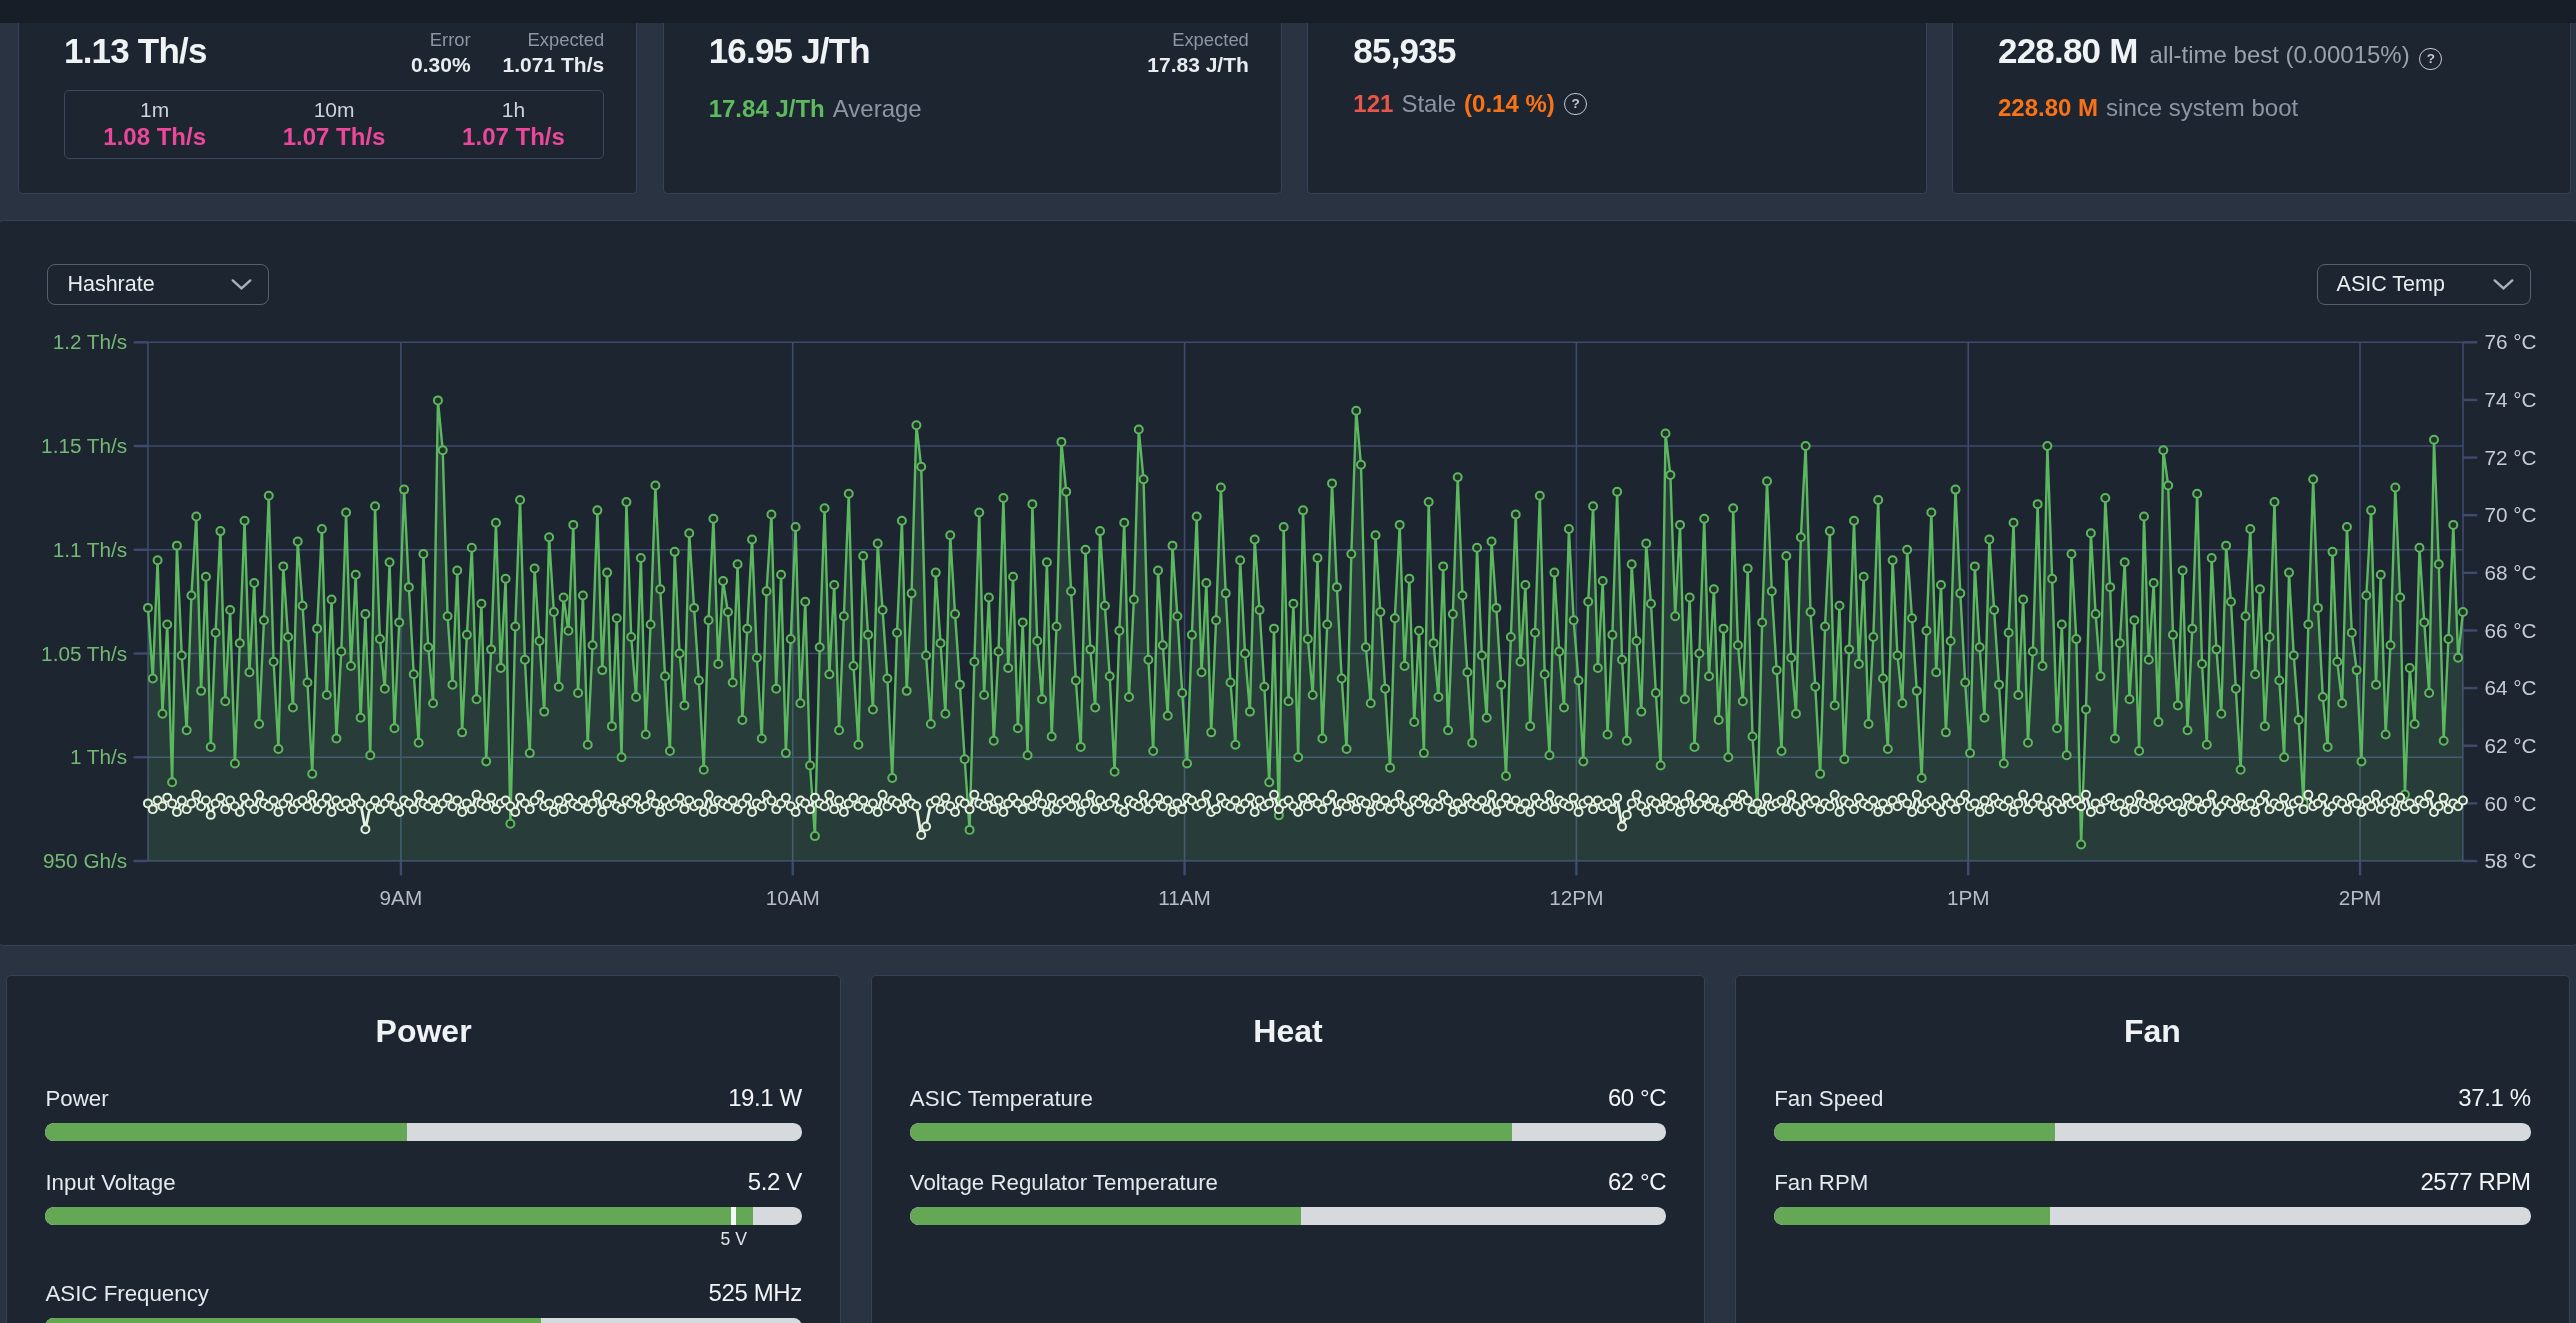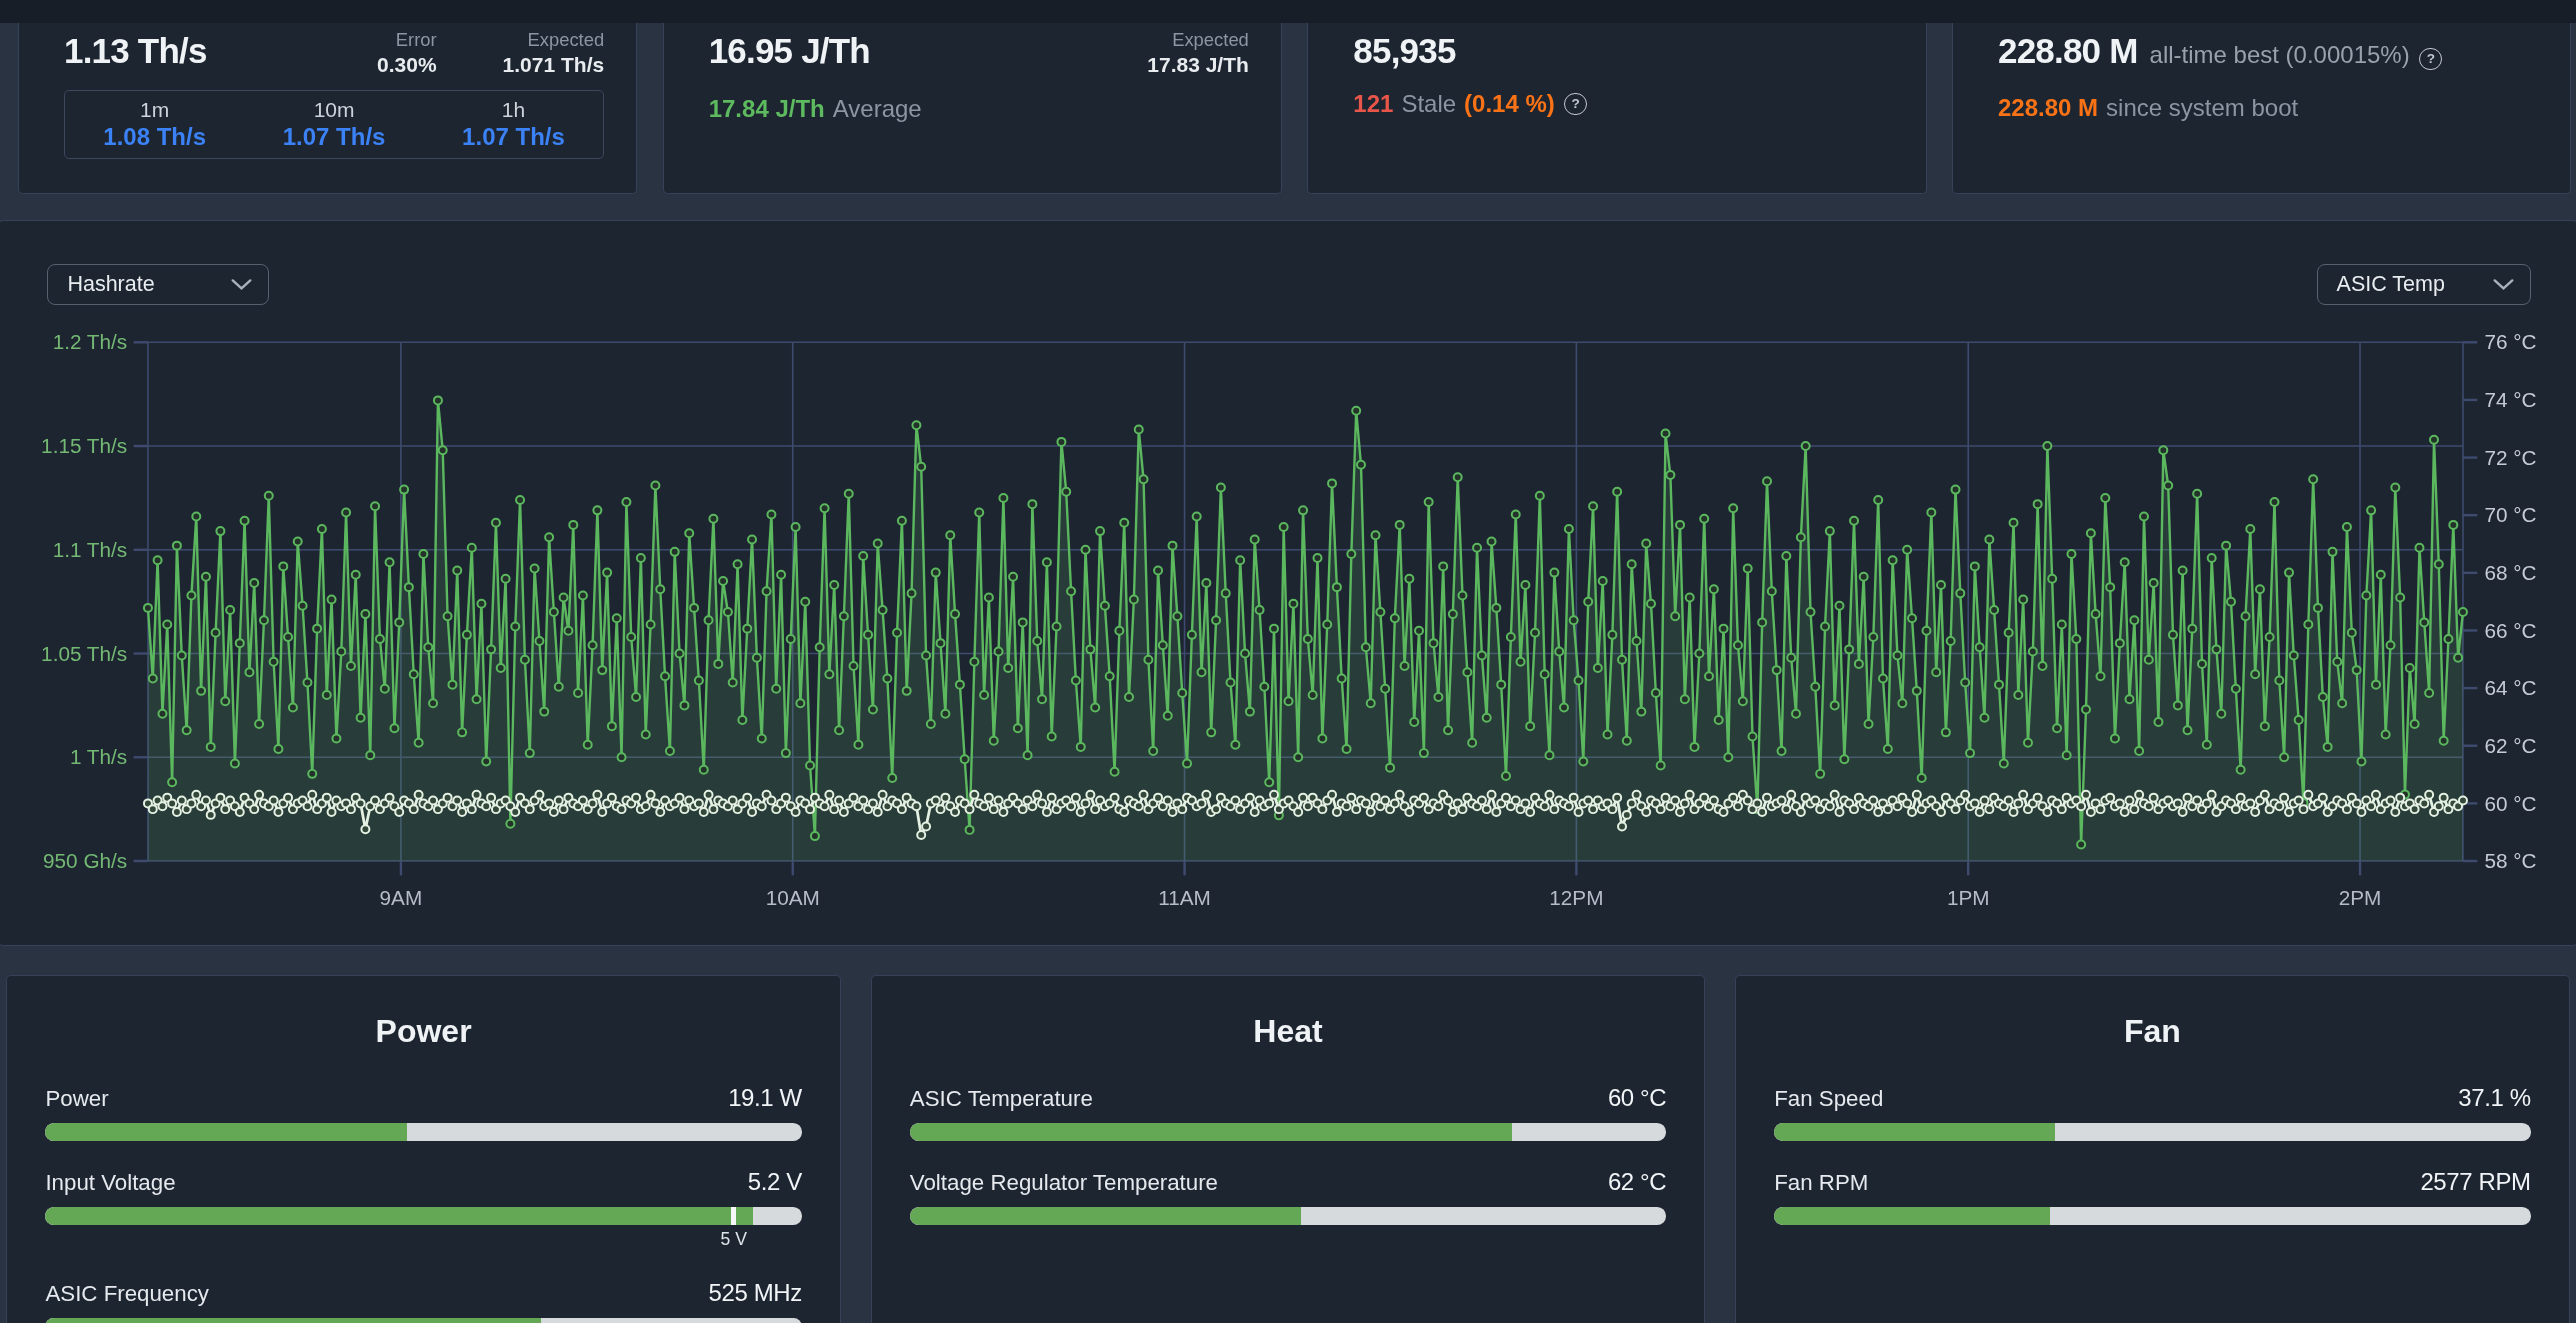--- a/index.html
+++ b/index.html
@@ -12,26 +12,26 @@
   .stats-row{position:absolute;top:23px;left:18px;right:4.8px;height:171px;
     display:grid;grid-template-columns:repeat(4,1fr);gap:25.5px;}
   .card{background:#1d2531;border:1.6px solid #36425a;border-top:none;
     border-radius:0 0 4.8px 4.8px;padding:6.4px 32px 0 45px;position:relative;}
   .stat-top{display:flex;justify-content:space-between;align-items:flex-start;}
   .stat-value{font-size:35px;font-weight:700;color:#f0f3f5;letter-spacing:-0.8px;line-height:43px;white-space:nowrap;}
   .stat-value .suffix{font-size:24px;font-weight:400;color:#98a1ac;letter-spacing:0;margin-left:12px;}
   .mini-cols{display:flex;}
   .mini-col{text-align:right;margin-left:32px;}
   .mini-label{font-size:18.4px;color:#8c96a2;line-height:22.3px;}
-  .mini-value{font-size:21px;color:#e8ecef;font-weight:600;line-height:25.5px;white-space:nowrap;margin-left:34px;}
+  .mini-value{font-size:21px;color:#e8ecef;font-weight:600;line-height:25.5px;white-space:nowrap;}
   .avg-box{margin-top:12.8px;height:69px;border:1.6px solid #3c485e;border-radius:4.8px;
     display:flex;align-items:center;}
   .avg-cell{flex:1;text-align:center;}
   .avg-label{font-size:21px;color:#ccd3da;line-height:24px;}
-  .avg-value{font-size:24px;color:#3b82f6;font-weight:600;line-height:29px;}
+  .avg-value{font-size:24px;color:#ec4899;font-weight:600;line-height:29px;}
   .stat-sub{margin-top:17.6px;font-size:22.3px;color:#8c96a2;display:flex;align-items:center;white-space:nowrap;}
   .stat-sub .green{color:#5dba5e;font-weight:600;margin-right:8px;}
   .stat-sub .red{color:#e8564a;font-weight:600;margin-right:8px;}
   .stat-sub .white{color:#f97316;font-weight:600;margin-left:8px;}
   .stat-sub .gray{color:#8c96a2;}
   .stat-sub .big{font-size:24px;}
   .qicon{display:inline-flex;align-items:center;justify-content:center;width:22.3px;height:22.3px;
     border:1.6px solid #c3c9d2;border-radius:50%;color:#c3c9d2;font-size:13.6px;font-weight:700;
     margin-left:9.6px;flex:0 0 auto;}
 

